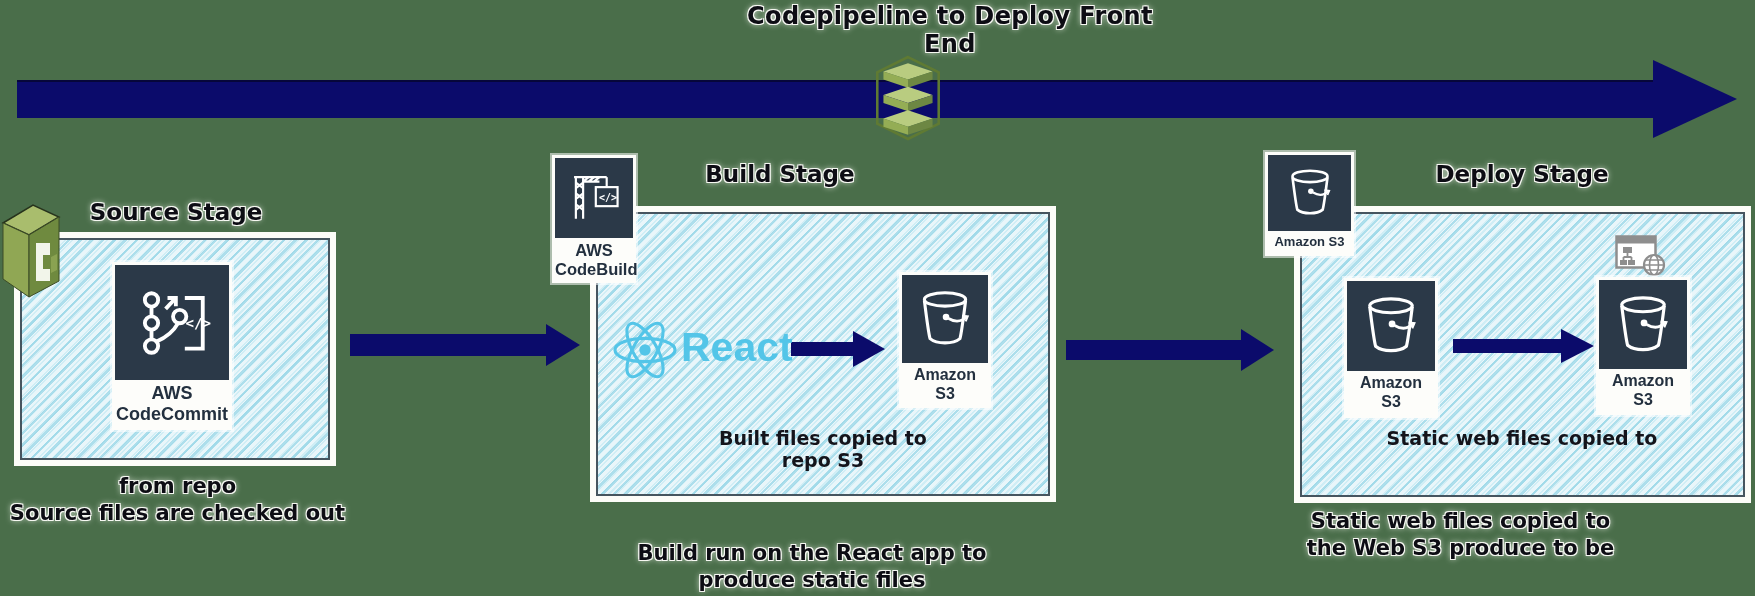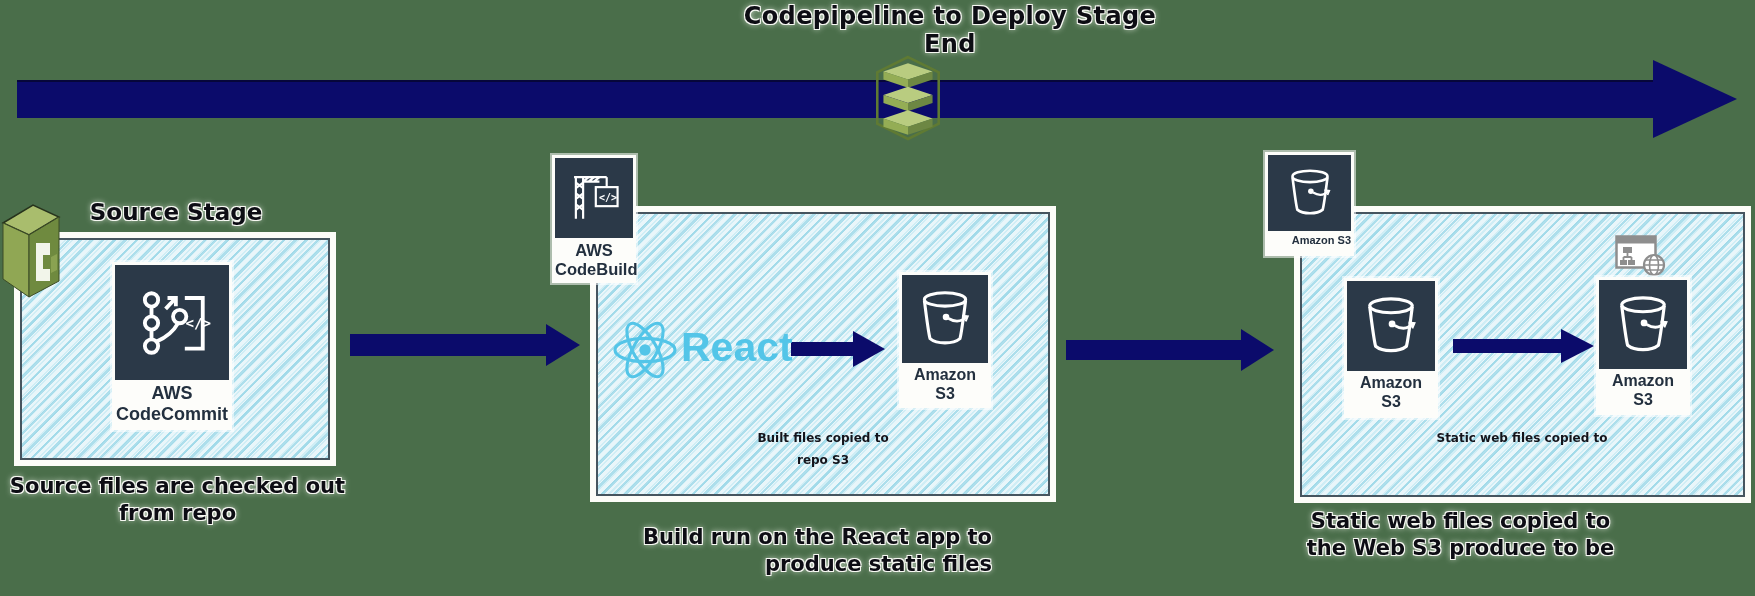--- a/index.html
+++ b/index.html
@@ -15,21 +15,21 @@
 
   
   .halo {
     font-weight:bold; color:#0d0d14; text-align:center;
     text-shadow:-1px -1px 0 #f6f8f2, 1px -1px 0 #f6f8f2, -1px 1px 0 #f6f8f2,
                  1px 1px 0 #f6f8f2, 0 0 6px #f6f8f2;
   }
   .main-title   { font-size:24px; letter-spacing:.4px; }
   .stage-title  { font-size:23px; }
   .caption      { font-size:21px; line-height:27px; }
-  .note { font-size:12px; line-height:22px; font-weight:bold; color:#14141b; text-align:center; }
+  .note { font-size:19px; line-height:22px; font-weight:bold; color:#14141b; text-align:center; }
 
   
   .box-outer { background:#fcfcf8; padding:6px; }
   .box-inner {
     width:100%; height:100%;
     border:2px solid #46555f;
     background:
       repeating-linear-gradient(135deg, rgba(124,203,224,.55) 0 2.5px, rgba(124,203,224,0) 2.5px 8px),
       repeating-linear-gradient(135deg, rgba(170,225,238,.4) 0 1.5px, rgba(170,225,238,0) 1.5px 5px),
       var(--box-fill, #e9f6fa);
@@ -101,30 +101,32 @@
 
   <div class="abs shaft" style="left:1066px; top:340px; width:175px; height:20px;"></div>
   <div class="abs head" style="left:1241px; top:329px; border-top-width:21px; border-bottom-width:21px; border-left-width:33px;"></div>
 
   <div class="abs shaft" style="left:791px; top:342px; width:62px; height:14px;"></div>
   <div class="abs head" style="left:853px; top:331px; border-top-width:18px; border-bottom-width:18px; border-left-width:32px;"></div>
 
   <div class="abs shaft" style="left:1453px; top:339px; width:108px; height:14px;"></div>
   <div class="abs head" style="left:1561px; top:329px; border-top-width:17px; border-bottom-width:17px; border-left-width:33px;"></div>
 
-  <div class="abs halo main-title" style="left:740px; top:2px; width:420px;">Codepipeline to Deploy Stage End</div>
+  <div class="abs halo main-title" style="left:740px; top:2px; width:420px;">Codepipeline to Deploy Front End</div>
 
   <div class="abs halo stage-title" style="left:36px; top:199px; width:280px;">Source Stage</div>
+  <div class="abs halo stage-title" style="left:640px; top:161px; width:280px;">Build Stage</div>
+  <div class="abs halo stage-title" style="left:1382px; top:161px; width:280px;">Deploy Stage</div>
 
   <div class="abs halo caption" style="left:5px; top:473px; width:345px;">
+    <div>from repo</div>
     <div>Source files are checked out</div>
-    <div>from repo</div>
-  </div>
-
-  <div class="abs halo caption" style="left:632px; top:524px; width:360px;text-align:right;">
+  </div>
+
+  <div class="abs halo caption" style="left:632px; top:540px; width:360px;">
     <div>Build run on the React app to</div>
     <div>produce static files</div>
   </div>
 
   <div class="abs halo caption" style="left:1288px; top:508px; width:345px;">
     <div>Static web files copied to</div>
     <div>the Web S3 produce to be</div>
   </div>
 
   <div class="abs note" style="left:673px; top:427px; width:300px;">
@@ -216,21 +218,21 @@
   <div class="abs svc" style="left:1265px; top:152px; width:89px; height:104px;">
     <div class="svc-sq" style="height:76px;">
       <svg width="56" height="56" viewBox="0 0 64 64" fill="none" stroke="#ffffff" stroke-width="3">
         <ellipse cx="32" cy="13" rx="20" ry="6.5"></ellipse>
         <path d="M12 14 C14 30 16 46 17.5 51 C24 56.5 40 56.5 46.5 51 C48 46 50 30 52 14"></path>
         <circle cx="33" cy="30" r="3.2" fill="#ffffff" stroke="none"></circle>
         <path d="M35.5 31.5 C42 35.5 48 35 53.5 29.5" stroke-width="2.6"></path>
         <path d="M48.5 28.8 L54 29.4 L52 34.3" stroke-width="2"></path>
       </svg>
     </div>
-    <div class="svc-label" style="font-size:11px;text-align:right;">Amazon S3</div>
+    <div class="svc-label" style="font-size:13px;">Amazon S3</div>
   </div>
 
   <div class="abs svc" style="left:1344px; top:278px; width:94px; height:140px;">
     <div class="svc-sq" style="height:90px;">
       <svg width="68" height="68" viewBox="0 0 64 64" fill="none" stroke="#ffffff" stroke-width="3">
         <ellipse cx="32" cy="13" rx="20" ry="6.5"></ellipse>
         <path d="M12 14 C14 30 16 46 17.5 51 C24 56.5 40 56.5 46.5 51 C48 46 50 30 52 14"></path>
         <circle cx="33" cy="30" r="3.2" fill="#ffffff" stroke="none"></circle>
         <path d="M35.5 31.5 C42 35.5 48 35 53.5 29.5" stroke-width="2.6"></path>
         <path d="M48.5 28.8 L54 29.4 L52 34.3" stroke-width="2"></path>

